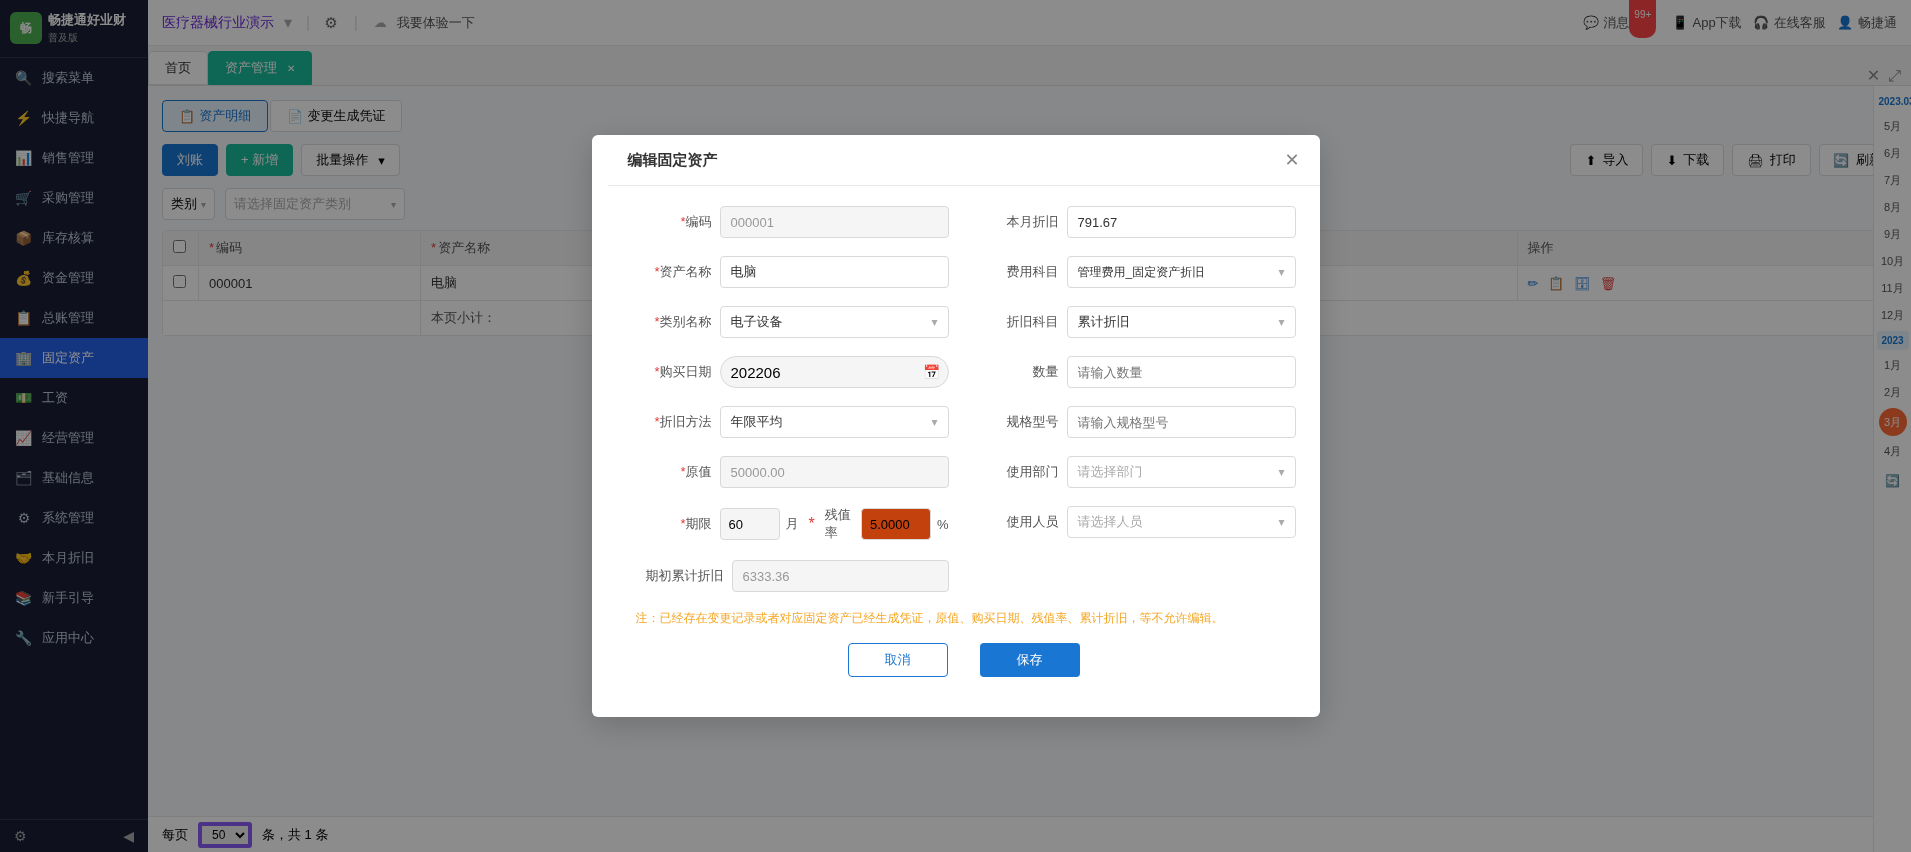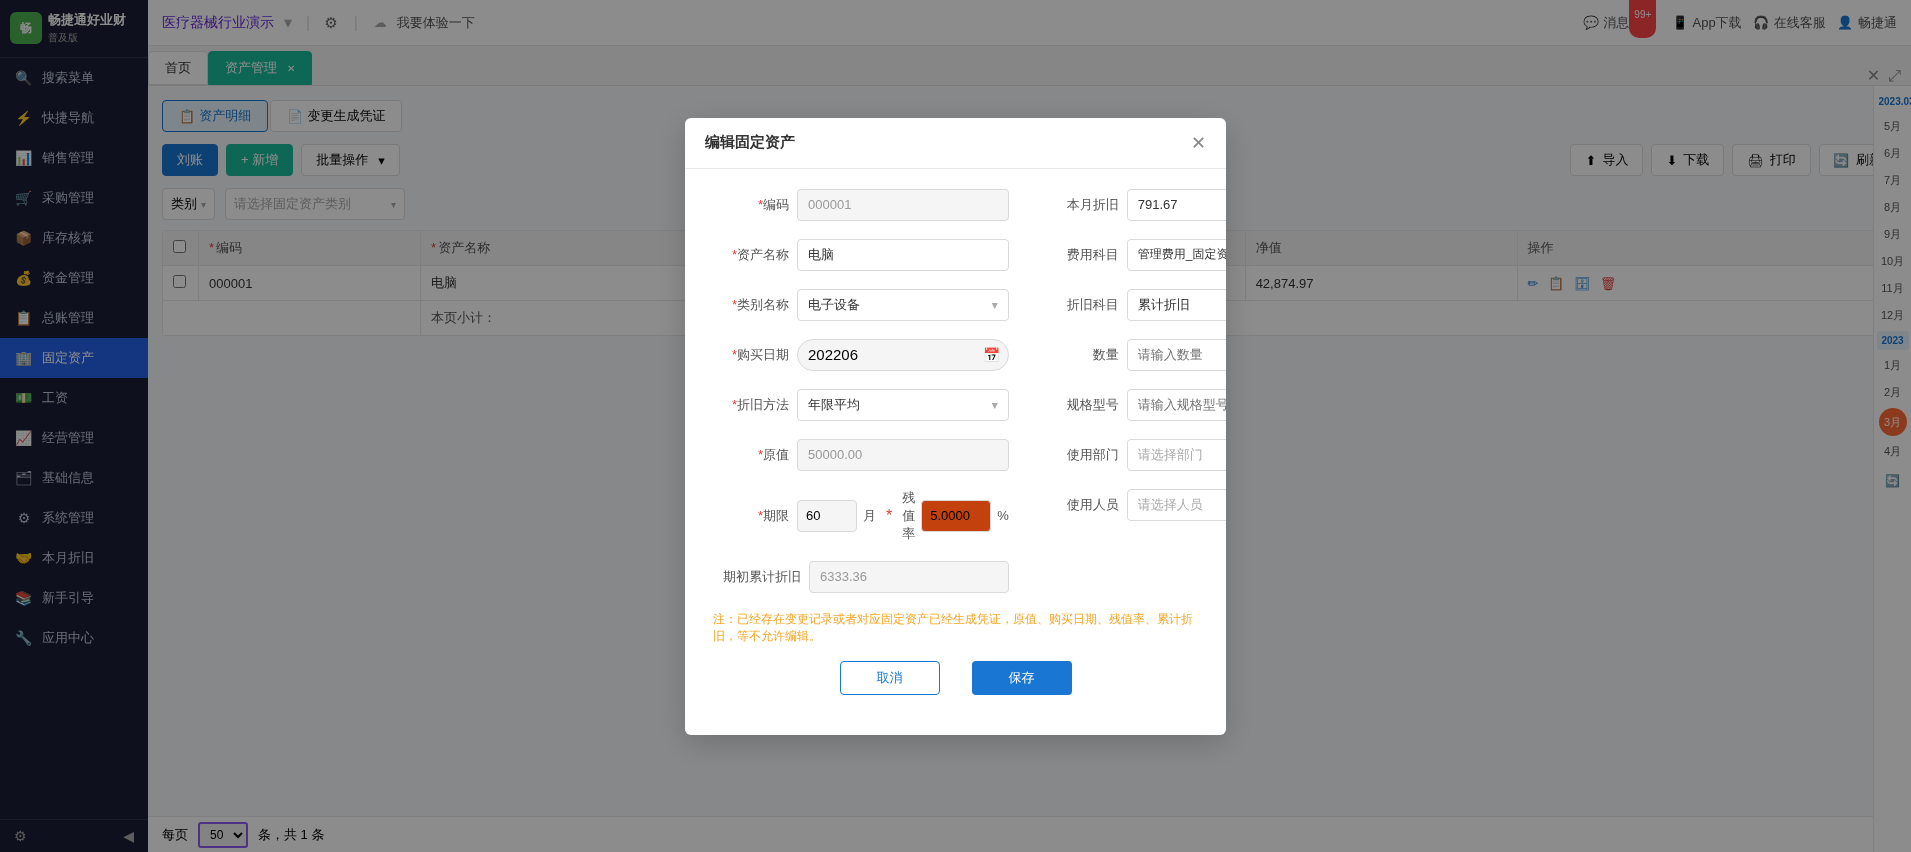--- a/index.html
+++ b/index.html
@@ -127,31 +127,31 @@
     .cal-month.today { background: #ff6b35; color: #fff; border-radius: 50%; width: 28px; height: 28px; display: flex; align-items: center; justify-content: center; font-size: 11px; }
     .cal-month.highlight { background: #1976d2; color: #fff; border-radius: 3px; }
 
     
     .bottom-bar {
       position: fixed; bottom: 0; left: 148px; right: 38px; height: 36px;
       background: #fff; border-top: 1px solid #e8e8e8;
       display: flex; align-items: center; padding: 0 14px; gap: 10px; font-size: 13px;
     }
     .page-select {
-      height: 26px; border: 2px solid #8b5cf6; border-radius: 3px; padding: 0 6px; font-size: 12px;
+      height: 26px; border: 4px solid #8b5cf6; border-radius: 3px; padding: 0 6px; font-size: 12px;
     }
 
     
     .modal-overlay {
       position: fixed; inset: 0; background: rgba(0,0,0,0.45); z-index: 200;
       display: flex; align-items: center; justify-content: center;
     }
     .modal {
-      background: #fff; border-radius: 6px; width: 541px;
-      box-shadow: 0 8px 32px rgba(0,0,0,0.18); overflow: hidden;
+      background: #fff; border-radius: 6px; width: 728px;
+      box-shadow: 0 8px 32px rgba(0,0,0,0.18); overflow: hidden; padding-left: 16px;
     }
     .modal-header {
       display: flex; align-items: center; justify-content: space-between;
       padding: 14px 20px; border-bottom: 1px solid #e8e8e8;
     }
     .modal-title { font-size: 15px; font-weight: 600; color: #333; }
     .modal-close { cursor: pointer; font-size: 18px; color: #888; }
     .modal-body { padding: 20px 24px; }
     .modal-form { display: grid; grid-template-columns: 1fr 1fr; gap: 0 30px; }
     .form-row { display: flex; align-items: center; margin-bottom: 18px; gap: 8px; }

